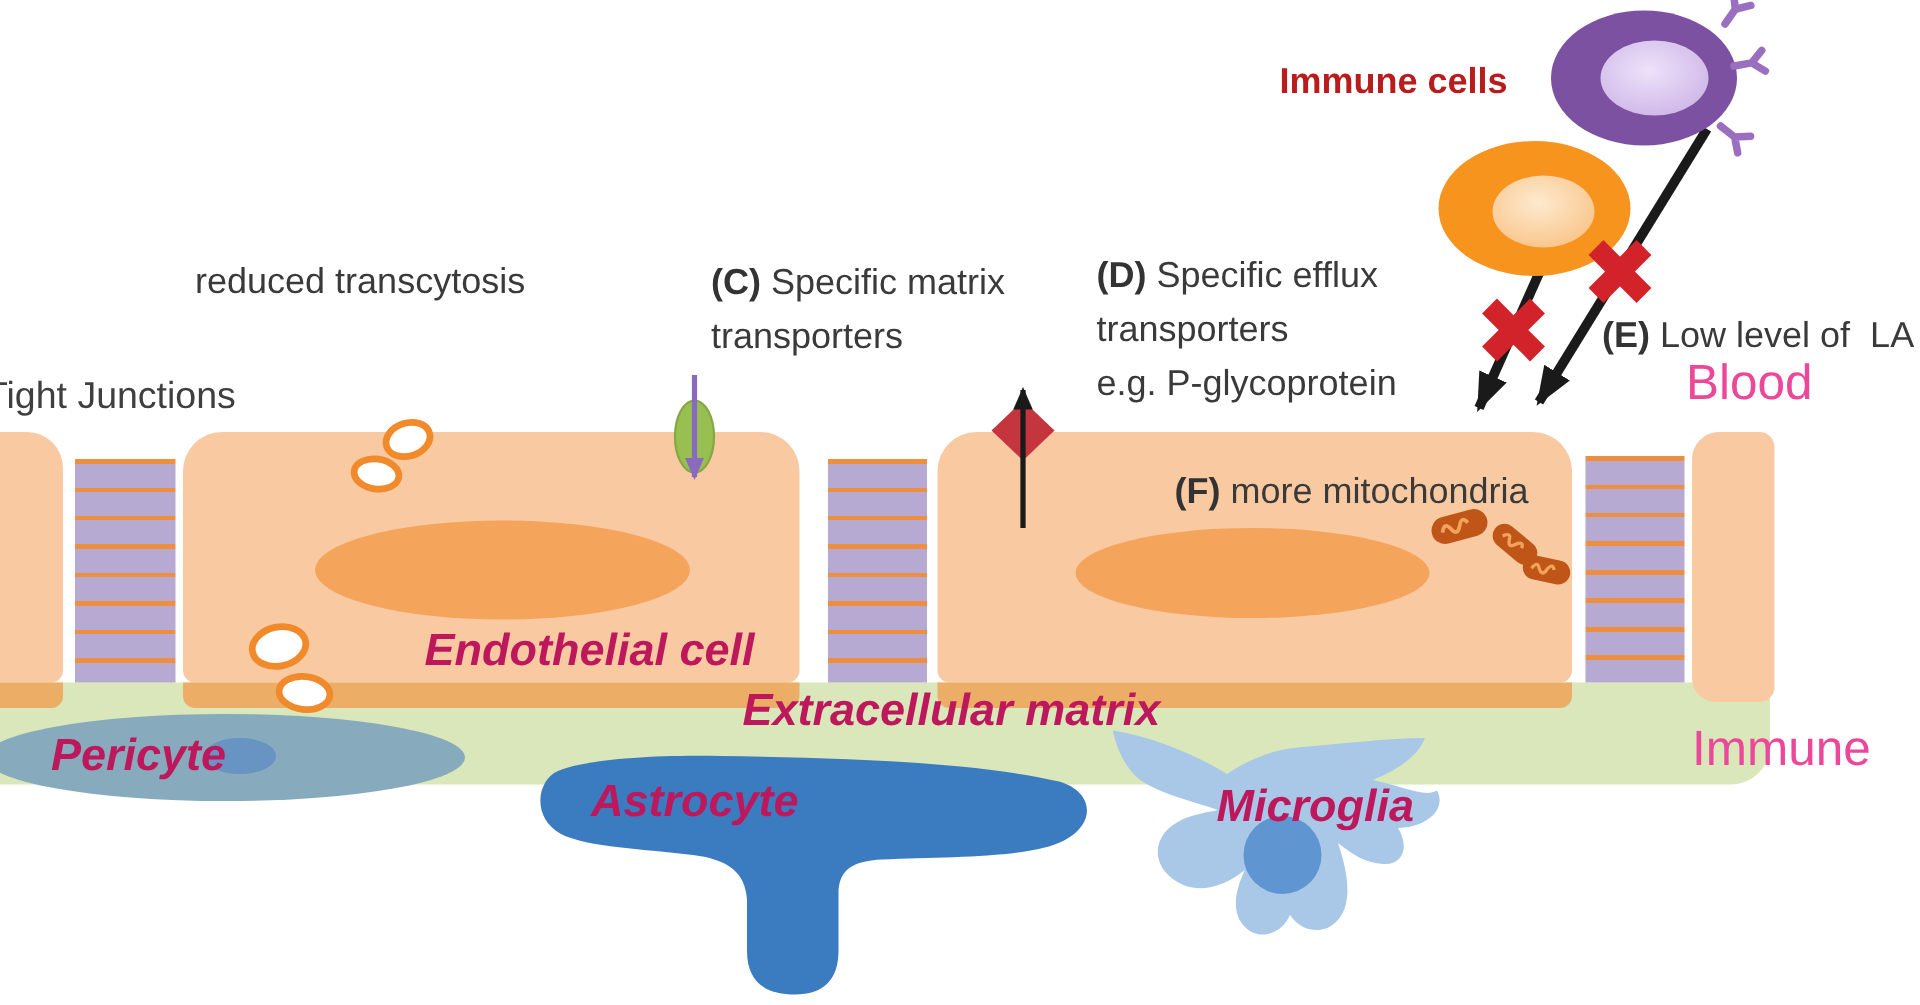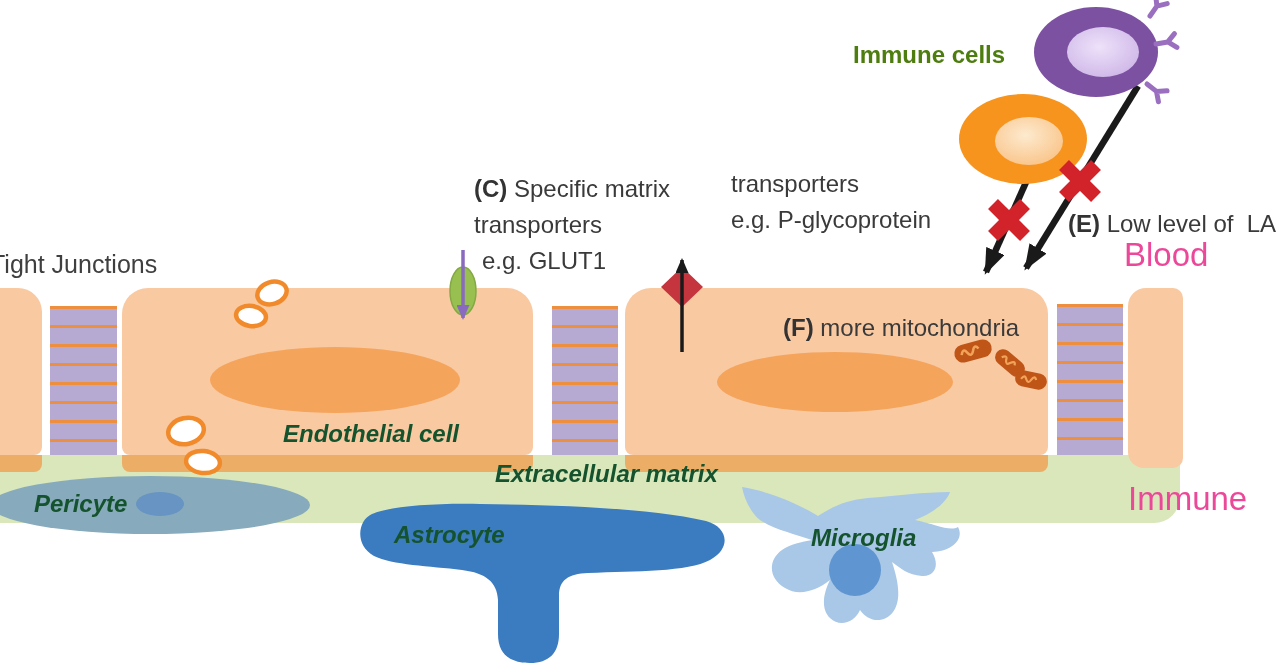--- a/index.html
+++ b/index.html
@@ -10,23 +10,23 @@
   .ecm{position:absolute;left:0;top:455px;width:1180px;height:68px;
     background:#d9e7ba;border-radius:0 12px 26px 0;z-index:1;}
   .junction{position:absolute;top:306px;height:149px;z-index:2;
     background:repeating-linear-gradient(to bottom,#ee8f3f 0px,#ee8f3f 3px,#b6aad3 3px,#b6aad3 19px);}
   .cell{position:absolute;z-index:3;}
   .cell .body{position:absolute;left:0;right:0;top:0;bottom:17px;background:#f9c9a2;}
   .cell .strip{position:absolute;left:0;right:0;bottom:0;height:17px;background:#ecae67;}
   svg.overlay{position:absolute;left:0;top:0;z-index:5;}
   .lbl{position:absolute;z-index:10;color:#3a3a3a;font-size:24px;line-height:35px;white-space:nowrap;}
   .tag{font-weight:bold;color:#333;}
-  .celllbl{font-weight:bold;font-style:italic;color:#14532d;font-size:24px;}
+  .celllbl{font-weight:bold;font-style:italic;color:#be185d;font-size:30px;}
   .big{font-size:33px;color:#ec4899;}
-  .bold{font-weight:bold;color:#4d7c0f;}
+  .bold{font-weight:bold;color:#b91c1c;}
 </style>
 </head>
 <body>
 
 <div class="ecm"></div>
 
 <div class="junction" style="left:50px;width:67px;"></div>
 <div class="junction" style="left:552px;width:66px;"></div>
 <div class="junction" style="left:1057px;width:66px;top:304px;height:151px;"></div>
 
@@ -145,29 +145,30 @@
   </g>
   <g transform="translate(1080,181)" stroke="#d2232a" stroke-width="14">
     <line x1="-16" y1="-16" x2="16" y2="16"></line>
       <line x1="-16" y1="16" x2="16" y2="-16"></line>
   </g>
 </svg>
 
 <div class="lbl bold" style="left:853px;top:37px;font-size:24px;">Immune cells</div>
 
 <div class="lbl" style="left:130px;top:170px;">
+  <div>reduced transcytosis</div>
 </div>
 
 <div class="lbl" style="left:474px;top:171px;line-height:36px;">
   <div><span class="tag">(C)</span>&nbsp;<span>Specific matrix</span></div>
   <div>transporters</div>
-  <div style="padding-left:8px;">e.g. GLUT1</div>
 </div>
 
 <div class="lbl" style="left:731px;top:166px;line-height:36px;">
+  <div><span class="tag">(D)</span>&nbsp;<span>Specific efflux</span></div>
   <div>transporters</div>
   <div>e.g. P-glycoprotein</div>
 </div>
 
 <div class="lbl" style="left:1068px;top:206px;">
   <span class="tag">(E)</span> <span>Low level of&nbsp; LA</span>
 </div>
 
 <div class="lbl" style="left:783px;top:310px;text-align:right;">
   <span class="tag">(F)</span> <span>more mitochondria</span>

